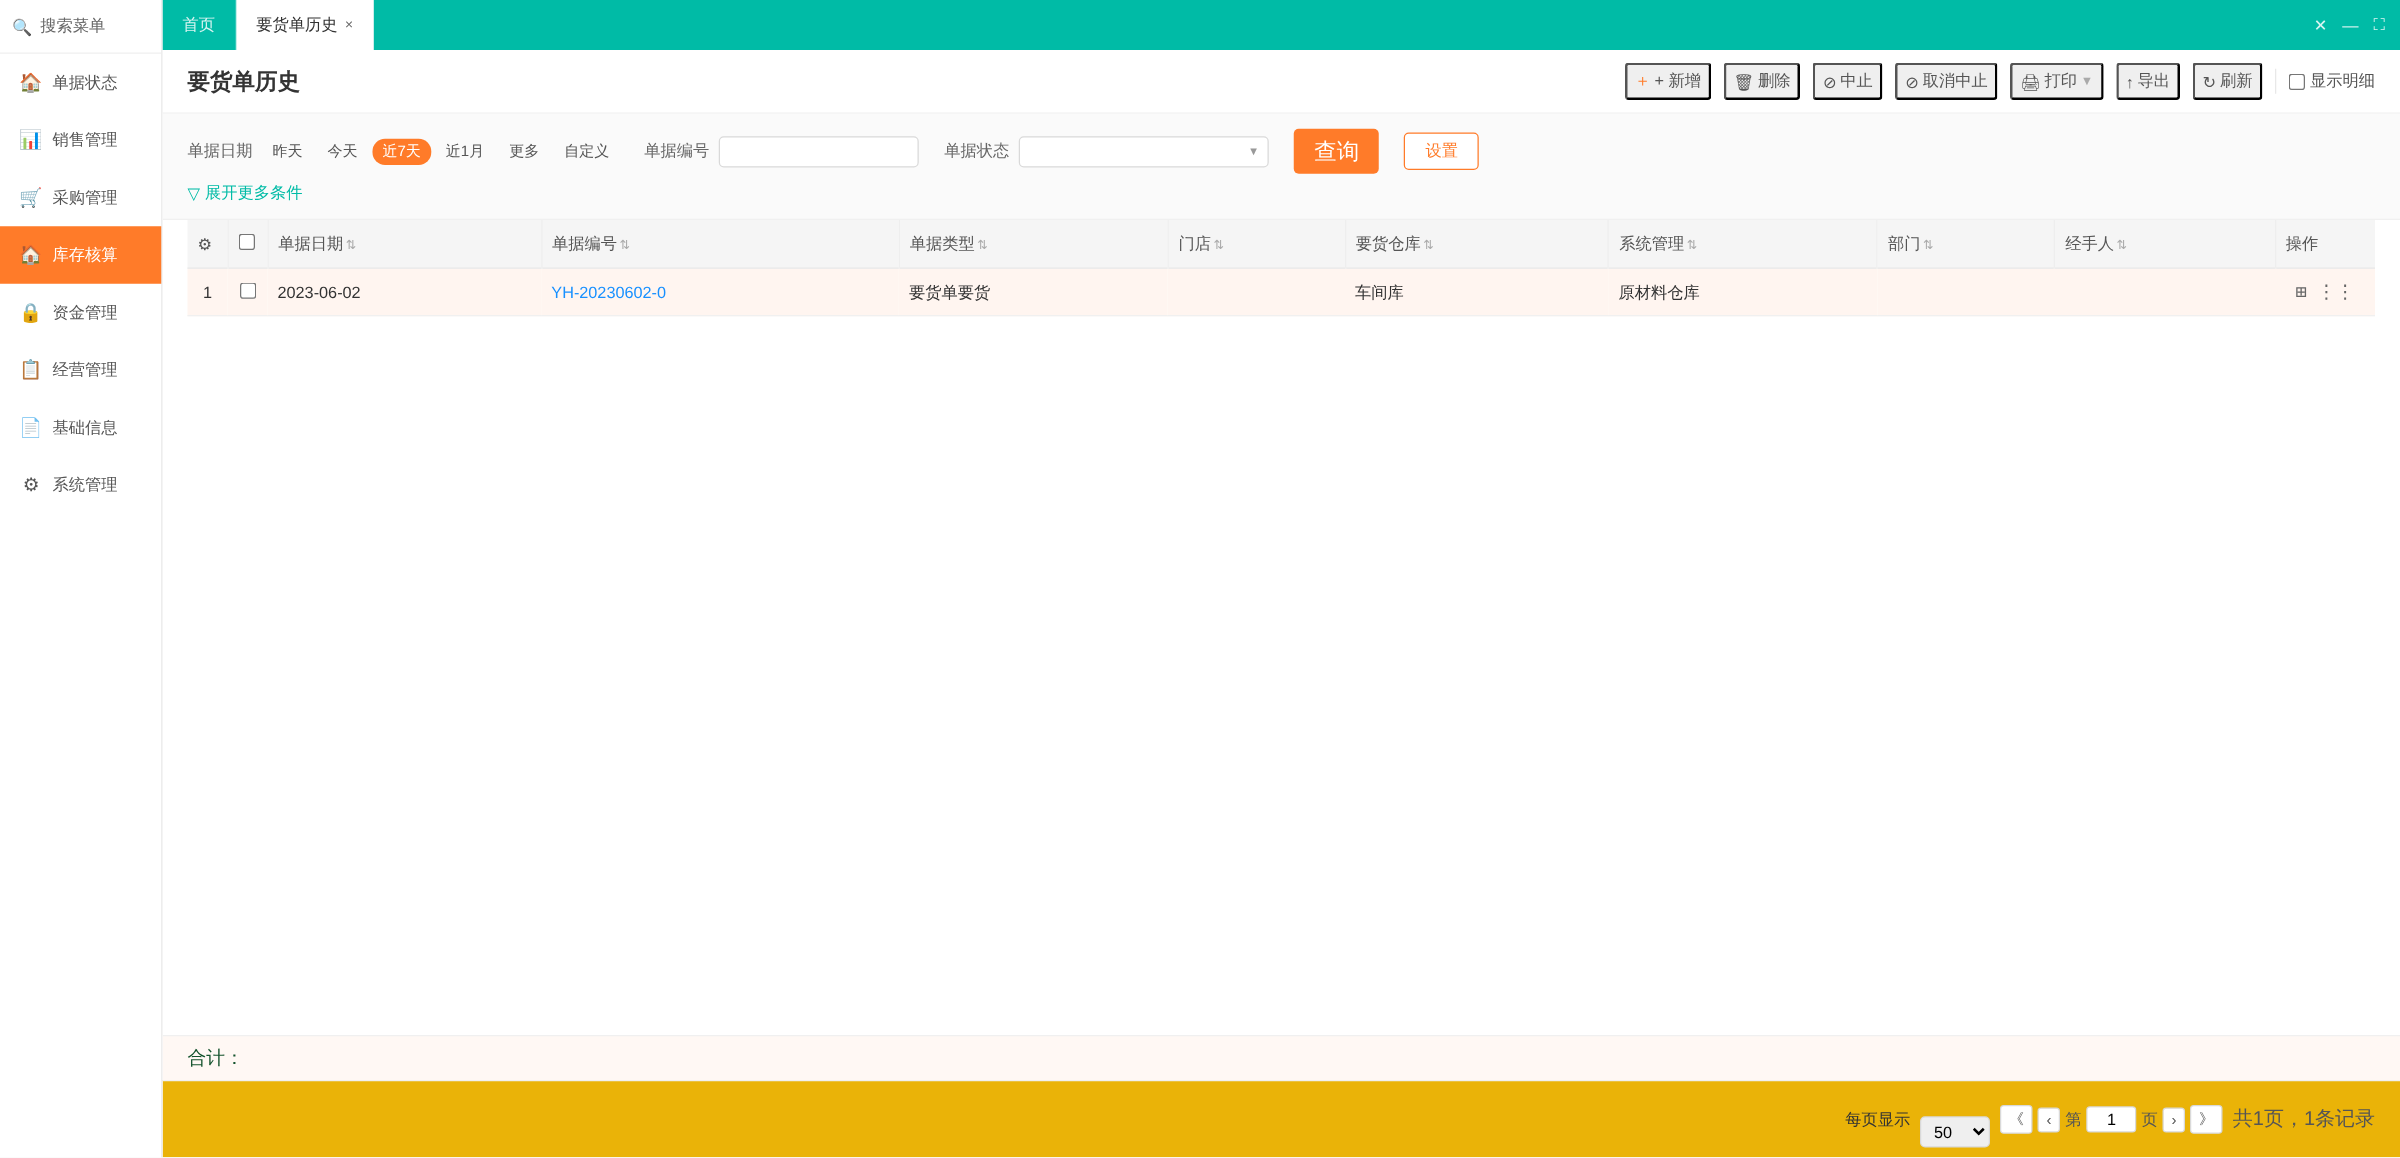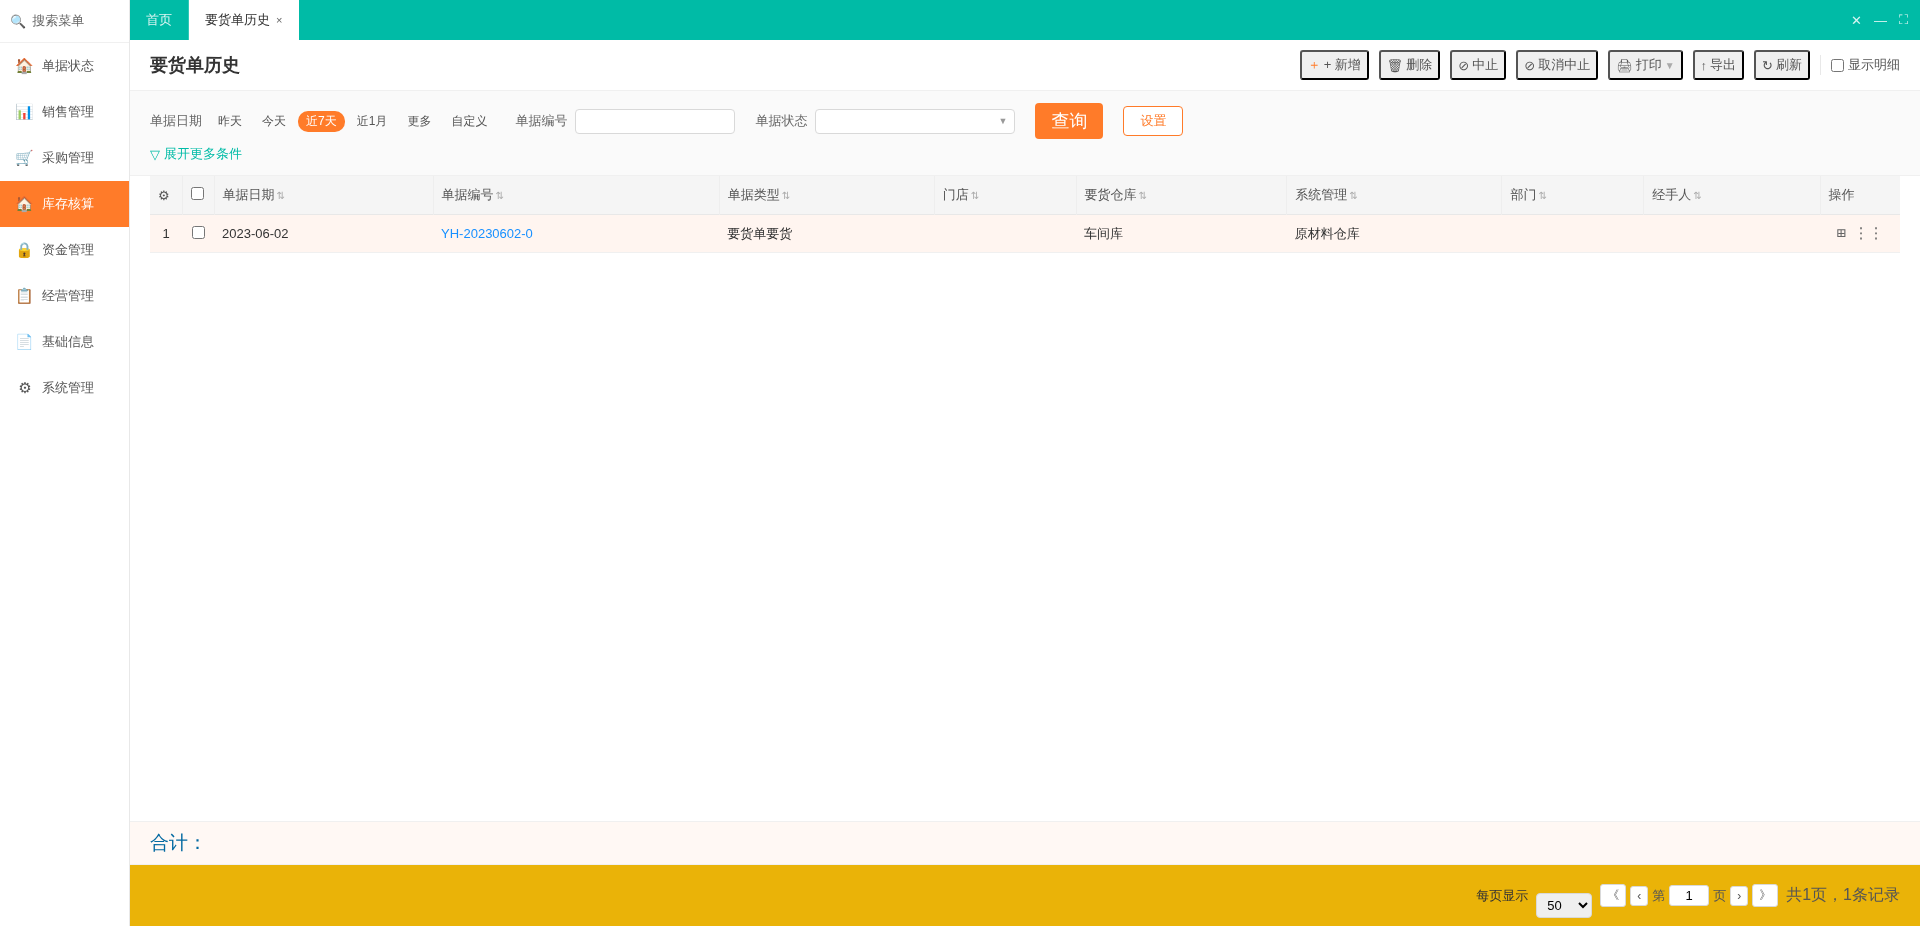--- a/index.html
+++ b/index.html
@@ -302,21 +302,21 @@
 
     
     .table-footer {
       background: #fff8f4;
       padding: 8px 20px;
       border-top: 1px solid #f0f0f0;
       display: flex;
       align-items: center;
       flex-shrink: 0;
     }
-    .footer-total { font-size: 19px; color: #0369a1; }
+    .footer-total { font-size: 15px; color: #14532d; }
 
     
     .pagination-bar {
       display: flex;
       align-items: center;
       justify-content: flex-end;
       padding: 8px 20px;
       border-top: 1px solid #f0f0f0;
       gap: 8px;
       flex-shrink: 0;

